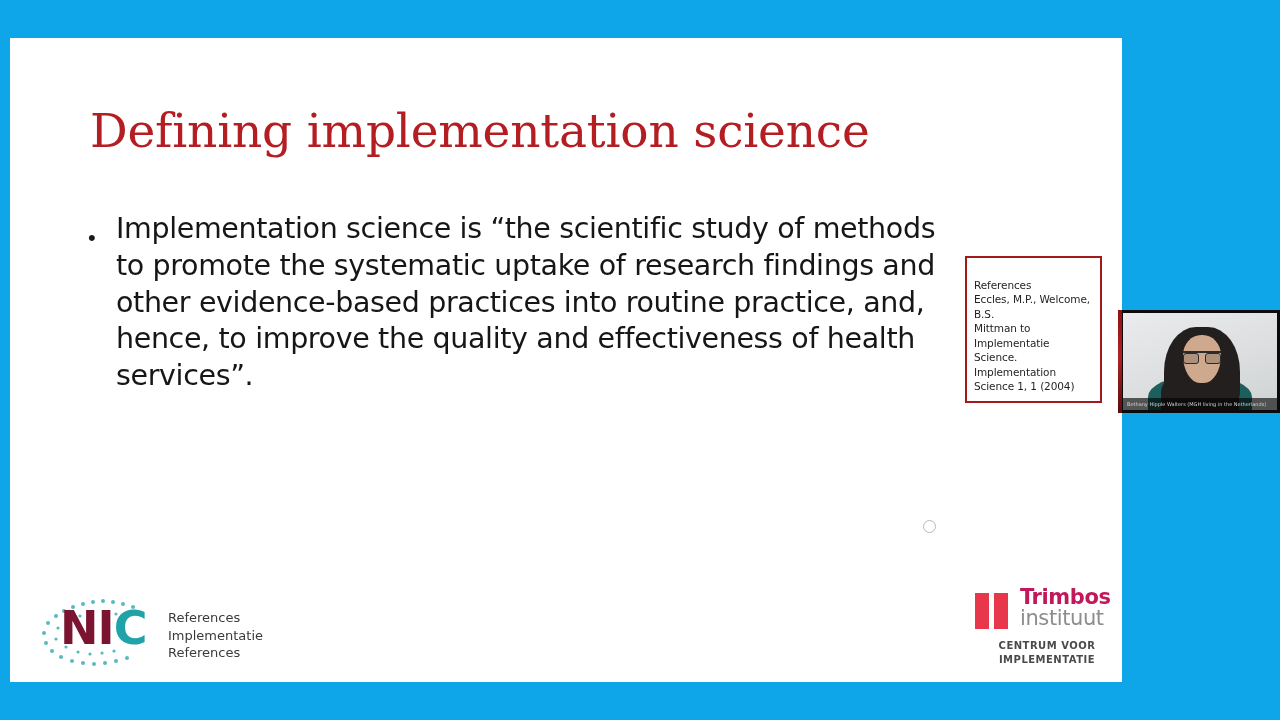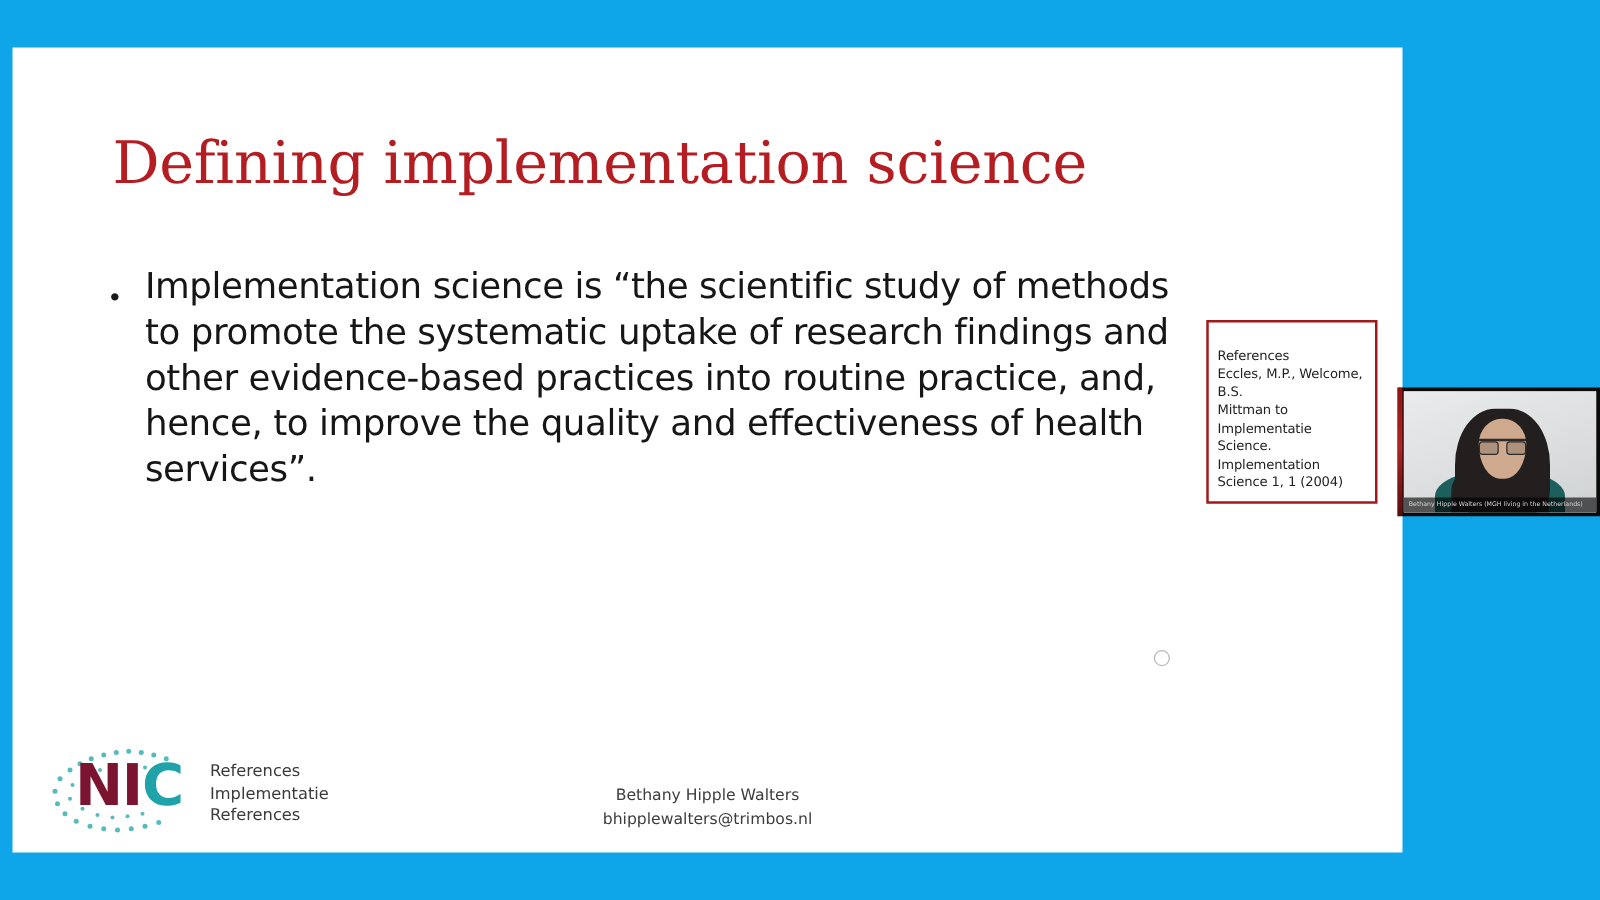--- a/index.html
+++ b/index.html
@@ -345,24 +345,20 @@
     </div>
 
     <div id="references-box">
       <div class="ref-line">References</div>
       <div class="ref-line">Eccles, M.P., Welcome, B.S.</div>
       <div class="ref-line">Mittman to</div>
       <div class="ref-line">Implementatie Science.</div>
       <div class="ref-line"><span class="ref-italic">Implementation Science</span><span> 1, 1 (2004)</span></div>
     </div>
 
-    <div id="presenter-footer">
-      <div>Bethany Hipple Walters</div>
-      <div>bhipplewalters@trimbos.nl</div>
-    </div>
 
     <div id="nic-logo">
       <svg class="nic-swoosh" viewBox="0 0 150 92">
         <g fill="#1fa3a8" opacity="0.75">
           <ellipse cx="20" cy="40" rx="2" ry="2"></ellipse>
             <ellipse cx="28" cy="33" rx="2" ry="2"></ellipse>
           <ellipse cx="36" cy="28" rx="2" ry="2"></ellipse>
             <ellipse cx="45" cy="24" rx="2" ry="2"></ellipse>
           <ellipse cx="55" cy="21" rx="2" ry="2"></ellipse>
             <ellipse cx="65" cy="19" rx="2" ry="2"></ellipse>
@@ -395,20 +391,32 @@
         </g>
       </svg>
       <div class="nic-word"><span class="nic-ni">NI</span><span class="nic-c">C</span></div>
       <div class="nic-sub">
         <div>References</div>
         <div>Implementatie</div>
         <div>References</div>
       </div>
     </div>
 
+    <div id="trimbos-logo">
+      <div class="tb-bars">
+        <div class="tb-bar bar1"></div>
+        <div class="tb-bar bar2"></div>
+      </div>
+      <div class="tb-name">Trimbos</div>
+      <div class="tb-inst">instituut</div>
+      <div class="tb-tag">
+        <div>CENTRUM VOOR</div>
+        <div>IMPLEMENTATIE</div>
+      </div>
+    </div>
 
     <div id="cursor-artifact"></div>
   </div>
 
   <div id="video-tile">
     <div class="tile-accent"></div>
     <div class="tile-inner">
       <div class="cam-wall"></div>
       <div class="cam-body"></div>
       <div class="cam-shoulder-hair"></div>

